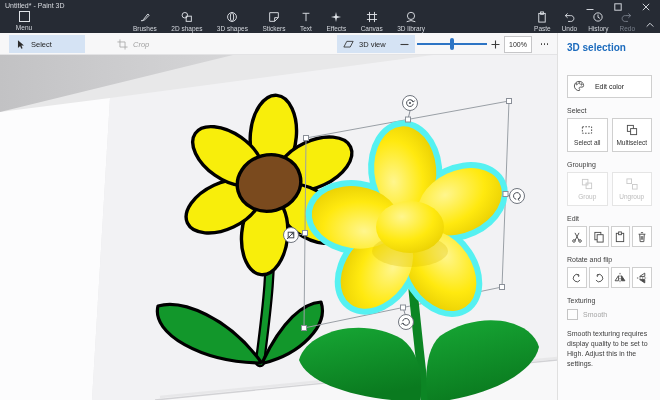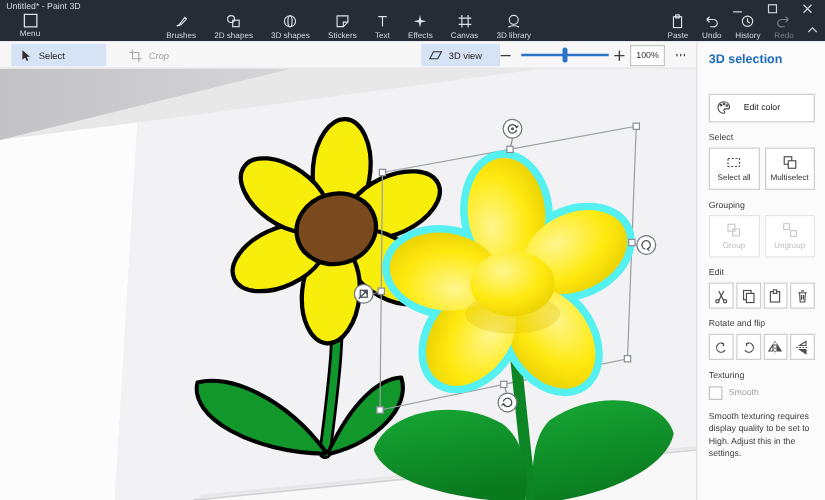--- a/index.html
+++ b/index.html
@@ -180,27 +180,27 @@
     </div>
   </div>
 
   <div class="subtoolbar">
     <div class="stb active" style="left:9px;width:76px;">
       <svg viewBox="0 0 13 13">
           <path d="M3.5,1.5 L3.5,10.5 L6,8.2 L7.5,11.5 L9,10.8 L7.5,7.6 L10.6,7.6 Z" fill="#2b2b2b" stroke="none"></path>
         </svg>
       <span>Select</span>
     </div>
-    <div class="stb dis" style="left:97px;font-style:italic;">
+    <div class="stb dis" style="left:111px;font-style:italic;">
       <svg viewBox="0 0 13 13" stroke="#a8a8a8">
           <path d="M3.5,0.5 V9.5 H12.5 M0.5,3.5 H9.5 V12.5"></path>
         </svg>
       <span>Crop</span>
     </div>
-    <div class="stb active" style="left:337px;width:63px;">
+    <div class="stb active" style="left:337px;width:78px;">
       <svg viewBox="0 0 13 13" stroke="#2f2f2f">
           <path d="M1,9.5 L4.5,2.8 H12 L8.5,9.5 Z"></path>
         </svg>
       <span>3D view</span>
     </div>
     <div class="zsign" style="left:397px;">
       <svg viewBox="0 0 9 9">
           <path d="M0.5,4.5 H8.5"></path>
         </svg>
     </div>

